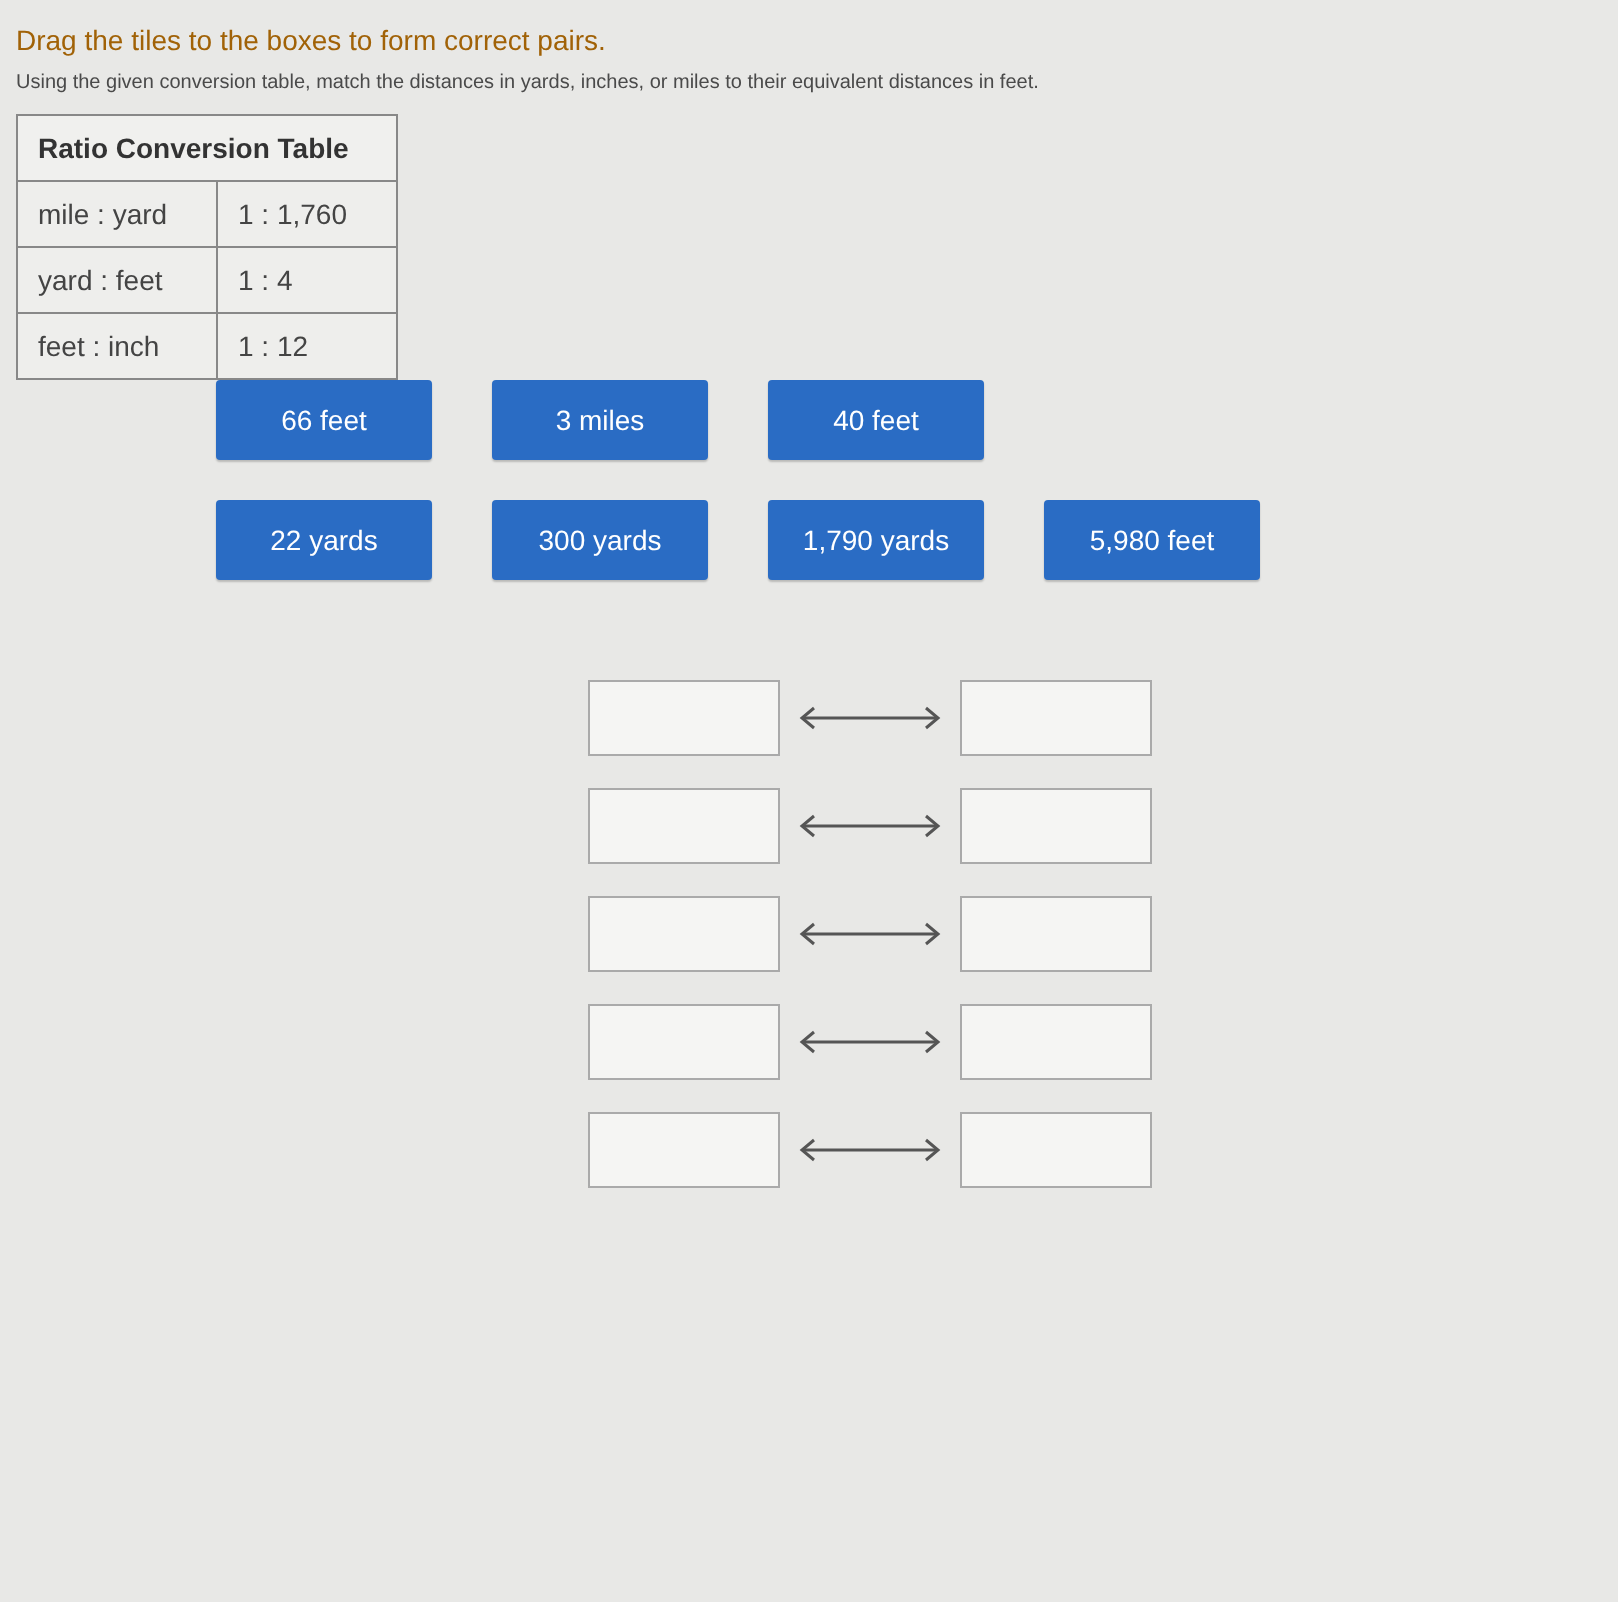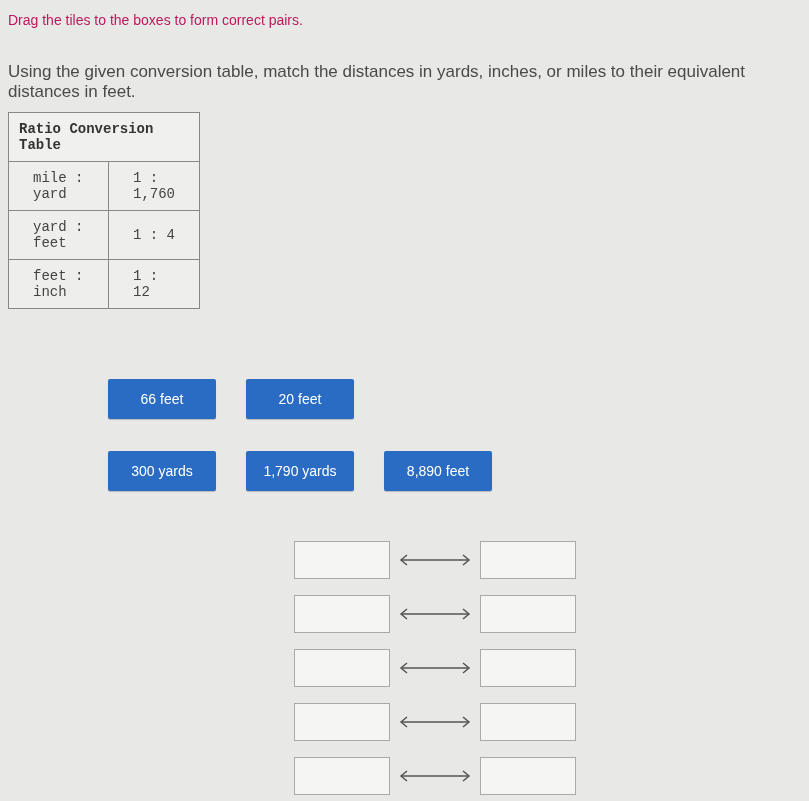--- a/index.html
+++ b/index.html
@@ -5,55 +5,53 @@
     * { margin: 0; padding: 0; box-sizing: border-box; }
     body {
       font-family: Arial, sans-serif;
       background: #e8e8e6;
       padding: 12px 8px;
       width: 809px;
       color: #3a3a3a;
     }
     .instruction-1 {
       font-size: 14px;
-      color: #be185d;
-      margin-bottom: 34px;
+      color: #a16207;
+      margin-bottom: 8px;
     }
     .instruction-2 {
-      font-size: 17px;
+      font-size: 10px;
       color: #4a4a4a;
       margin-bottom: 10px;
     }
     .conversion-table {
       border-collapse: collapse;
-      margin-bottom: 70px;
-      font-family: Liberation Mono, monospace;
     }
     .conversion-table th {
       background: #f0f0ee;
       border: 1px solid #888;
       padding: 8px 10px;
       font-size: 14px;
       font-weight: bold;
       text-align: left;
       color: #333;
     }
     .conversion-table td {
       border: 1px solid #888;
-      padding: 8px 24px;
+      padding: 8px 10px;
       font-size: 14px;
       color: #444;
       background: #eeeeec;
     }
     .conversion-table .units-cell { width: 100px; }
     .conversion-table .ratio-cell { width: 90px; }
     .tiles-area {
       display: flex;
       flex-direction: column;
-      gap: 32px;
+      gap: 20px;
       margin-left: 100px;
       margin-bottom: 50px;
     }
     .tiles-row {
       display: flex;
       gap: 30px;
     }
     .tile {
       background: #2a6cc4;
       color: #fff;
@@ -116,26 +114,28 @@
   <tr>
     <td class="units-cell">feet : inch</td>
     <td class="ratio-cell">1 : 12</td>
   </tr>
 </tbody>
   </table>
 
 <div class="tiles-area">
   <div class="tiles-row">
     <div class="tile">66 feet</div>
-    <div class="tile">20 feet</div>
+    <div class="tile">3 miles</div>
+    <div class="tile">40 feet</div>
   </div>
   <div class="tiles-row">
+    <div class="tile">22 yards</div>
     <div class="tile">300 yards</div>
     <div class="tile">1,790 yards</div>
-    <div class="tile">8,890 feet</div>
+    <div class="tile">5,980 feet</div>
   </div>
 </div>
 
 <div class="matching-area">
   <div class="match-row">
     <div class="drop-box"></div>
     <div class="arrow-wrap">
       <svg class="arrow-svg" viewBox="0 0 80 14">
           <line x1="6" y1="7" x2="74" y2="7"></line>
           <polyline points="12,2 6,7 12,12"></polyline>

